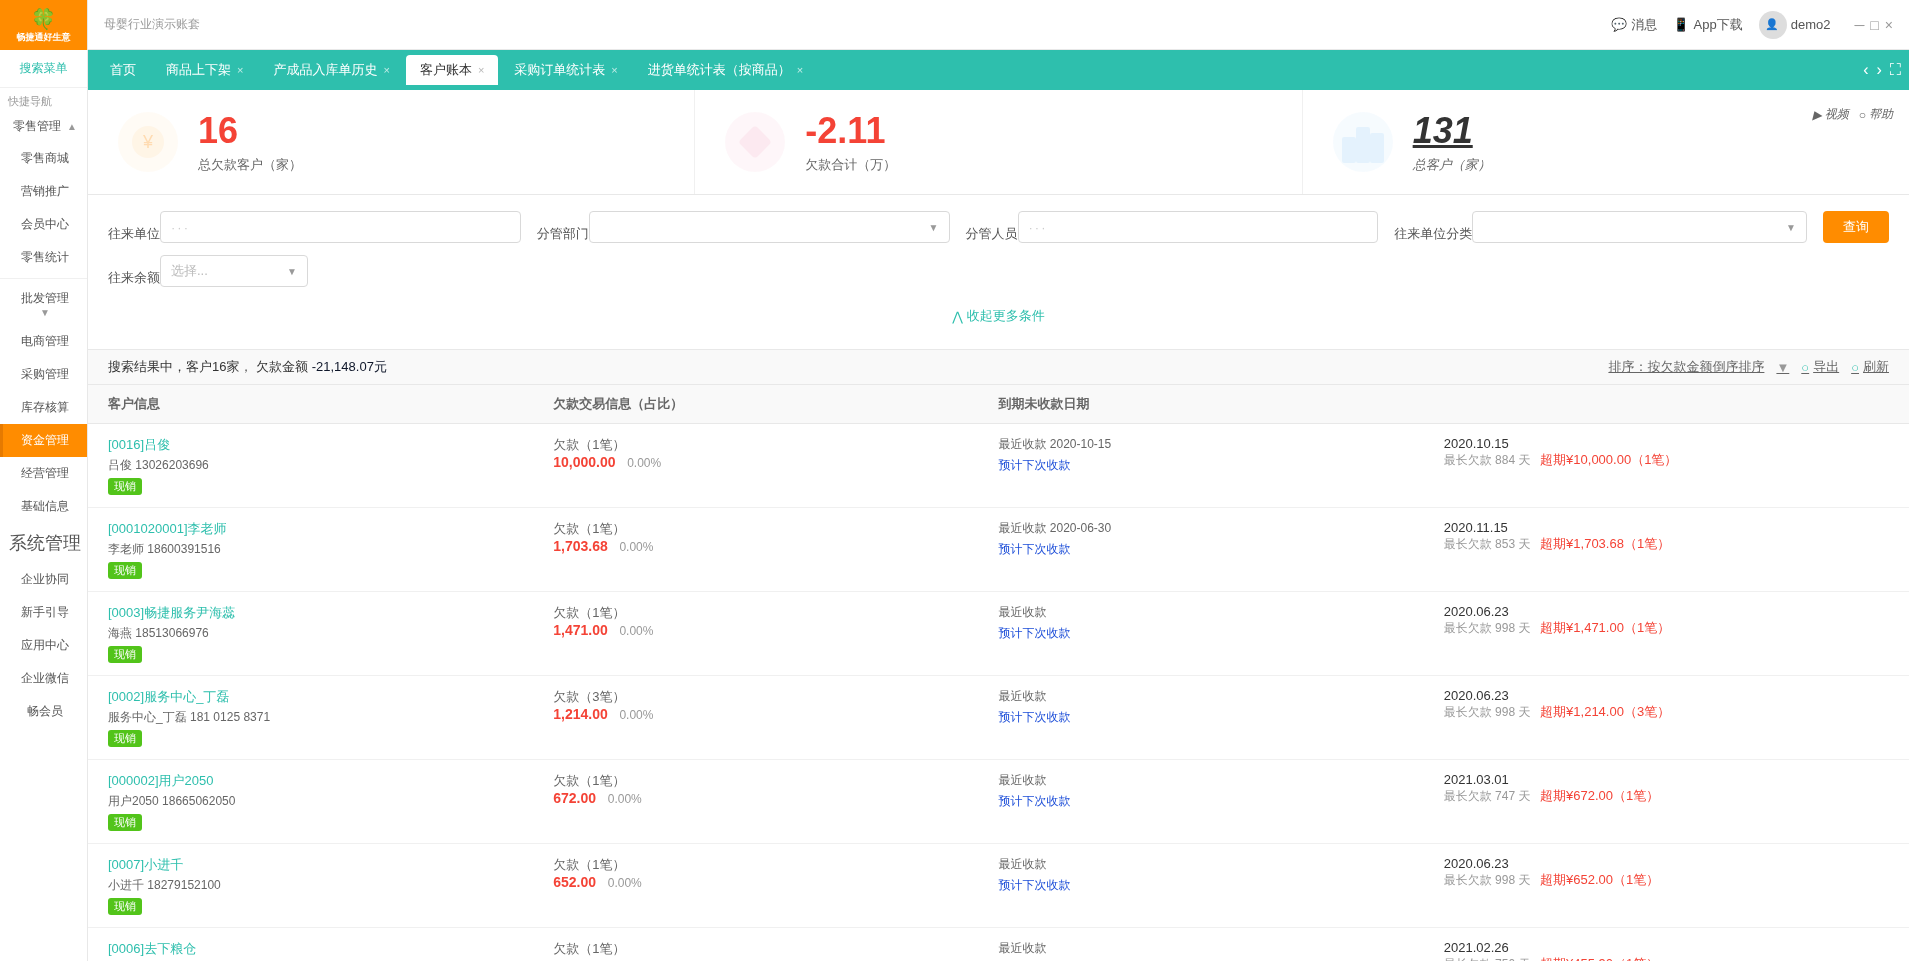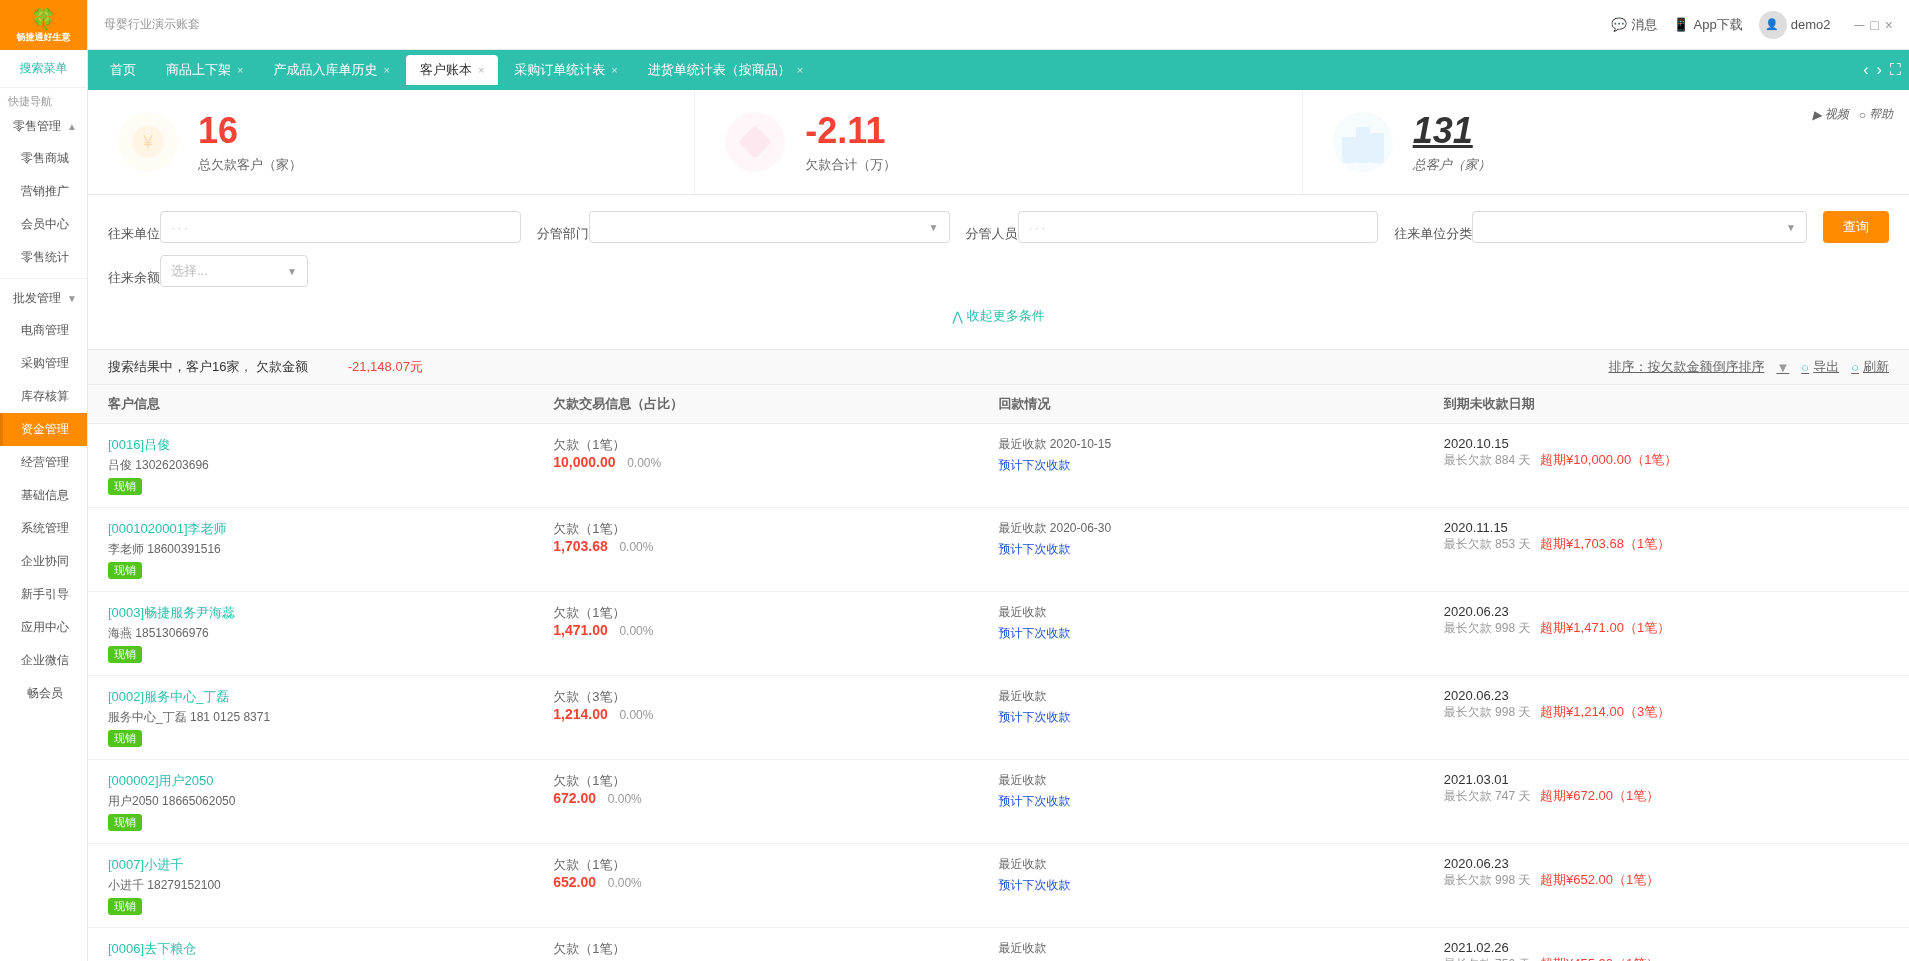--- a/index.html
+++ b/index.html
@@ -126,21 +126,21 @@
         </div>
       <div class="sidebar-item">
           <span style="font-size:12px;">会员中心</span>
         </div>
       <div class="sidebar-item">
           <span style="font-size:12px;">零售统计</span>
         </div>
 
       <div style="height:1px; background:#f0f0f0; margin:4px 0;"></div>
 
-      <div class="sidebar-item" style="flex-direction:row; justify-content:space-between; padding:7px 10px;">
+      <div class="sidebar-item" style="flex-direction:column; justify-content:space-between; padding:7px 10px;">
         <span style="font-size:12px;">批发管理</span>
         <span style="font-size:10px; color:#999;">▼</span>
       </div>
       <div class="sidebar-item">
           <span style="font-size:12px;">电商管理</span>
         </div>
       <div class="sidebar-item">
           <span style="font-size:12px;">采购管理</span>
         </div>
       <div class="sidebar-item">
@@ -149,21 +149,21 @@
       <div class="sidebar-item active">
           <span style="font-size:12px;">资金管理</span>
         </div>
       <div class="sidebar-item">
           <span style="font-size:12px;">经营管理</span>
         </div>
       <div class="sidebar-item">
           <span style="font-size:12px;">基础信息</span>
         </div>
       <div class="sidebar-item">
-          <span style="font-size:12px;">系统管理</span>
+          <span style="font-size:18px;">系统管理</span>
         </div>
       <div class="sidebar-item">
           <span style="font-size:12px;">企业协同</span>
         </div>
       <div class="sidebar-item">
           <span style="font-size:12px;">新手引导</span>
         </div>
       <div class="sidebar-item">
           <span style="font-size:12px;">应用中心</span>
         </div>
@@ -326,41 +326,40 @@
         <div class="collapse-btn">
           <span>⋀</span>
           <span>收起更多条件</span>
         </div>
       </div>
 
       <div class="result-bar">
         <div class="result-info">
           <span>搜索结果中，客户16家</span>，
           <span>欠款金额</span>
-          <span style="color:#ef4444;margin-left:36px;">-21,148.07元</span>
+          <span style="color:#0f172a;">-21,148.07元</span>
         </div>
         <div class="result-actions">
           <span>排序：按欠款金额倒序排序</span>
           <span style="cursor:pointer; color:#999;">▼</span>
           <span class="result-action-btn">
             <span style="color:#2ebfad;">○</span>
             <span>导出</span>
           </span>
           <span class="result-action-btn">
             <span style="color:#2ebfad;">○</span>
             <span>刷新</span>
           </span>
         </div>
       </div>
 
       <div class="table-container">
         <div class="table-header">
           <div>客户信息</div>
           <div>欠款交易信息（占比）</div>
-          <div>回款情况</div>
           <div>到期未收款日期</div>
         </div>
 
         <div class="table-row">
           <div class="customer-info">
             <div class="customer-name">[0016]吕俊</div>
             <div class="customer-phone">吕俊  13026203696</div>
             <div class="tag">现销</div>
           </div>
           <div class="debt-info">

